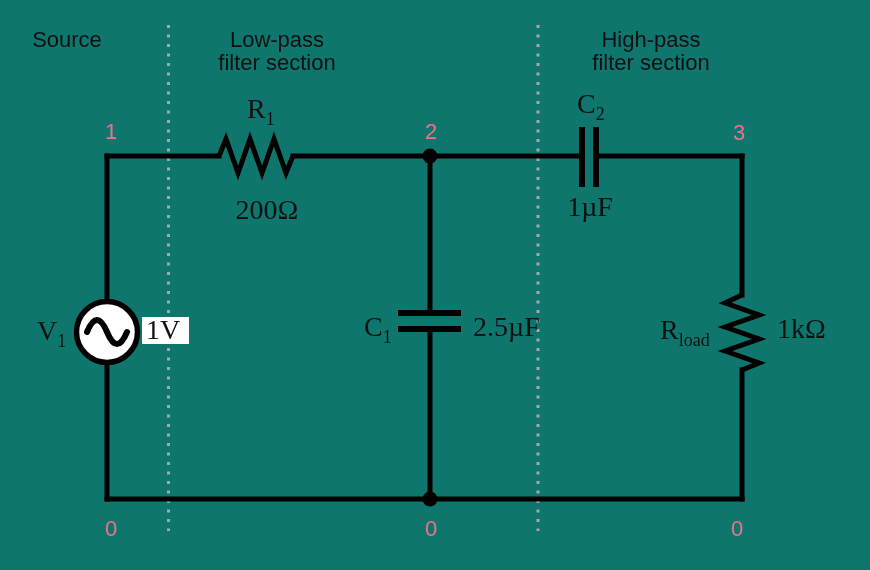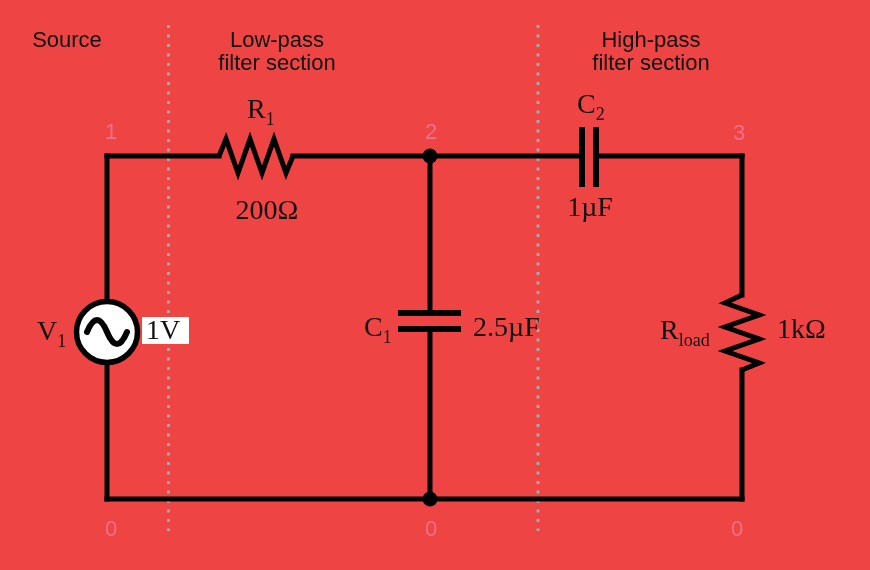--- a/index.html
+++ b/index.html
@@ -6,21 +6,21 @@
     --wire: #000000;
     --node-label: #f0708a;
     --section-divider: #a8a8a8;
     --text: #111111;
   }
   html, body { margin: 0; padding: 0; background: #ffffff; }
   .stage {
     position: relative;
     width: 870px;
     height: 570px;
-    background: #ef4444;
+    background: #0f766e;
     overflow: hidden;
   }
   svg { display: block; }
   .wire {
     stroke: var(--wire);
     stroke-width: 5;
     fill: none;
     stroke-linecap: square;
   }
   .symbol {

